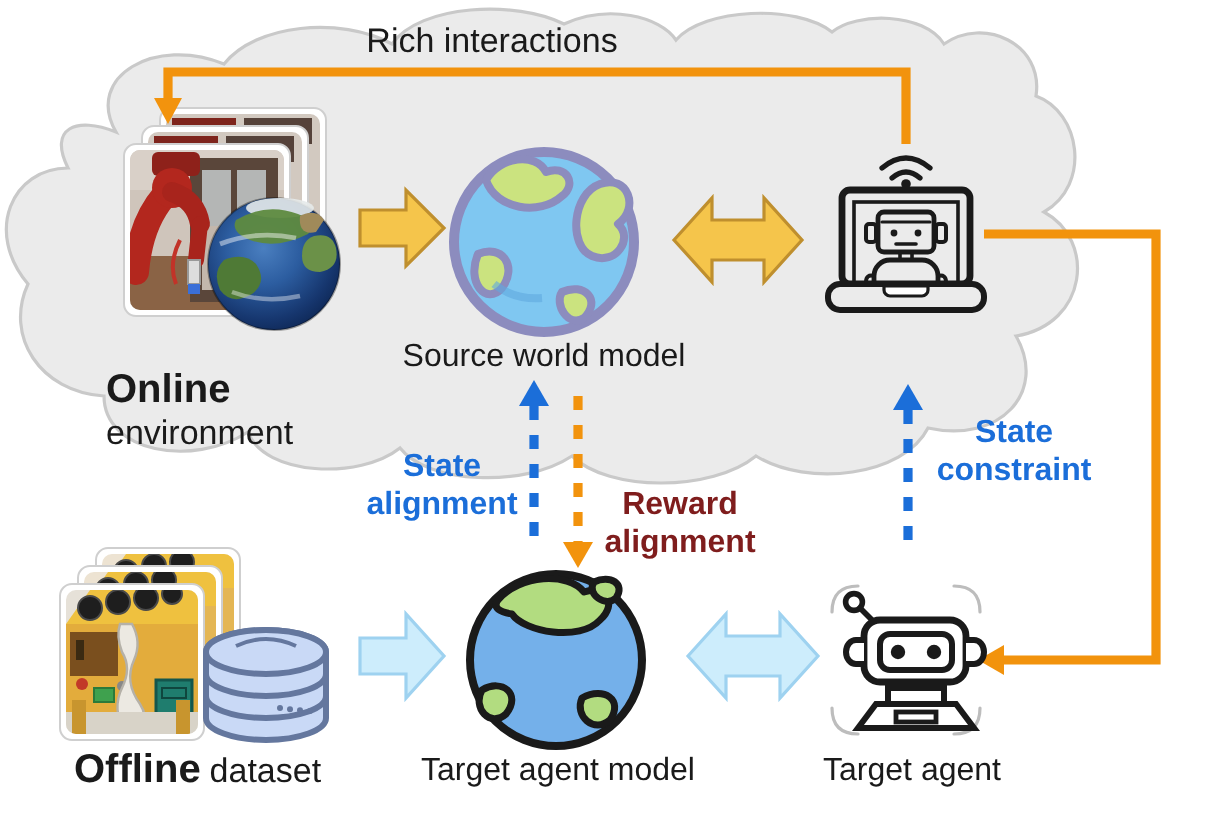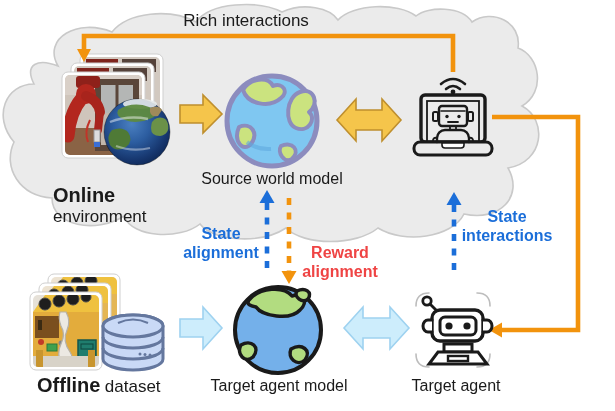--- a/index.html
+++ b/index.html
@@ -9,21 +9,21 @@
   .label{position:absolute;color:#1a1a1a;white-space:nowrap;}
   .ctr{transform:translateX(-50%);text-align:center;}
   .lbl-rich{left:246px;top:11px;font-size:17px;}
   .lbl-online{left:53px;top:156px;line-height:22px;margin-top:28px;}
   .lbl-online .t1{font-size:20px;font-weight:bold;}
   .lbl-online .t2{font-size:17px;}
   .lbl-swm{left:272px;top:170px;font-size:16px;}
   .lbl-sa{left:452px;top:170px;font-size:16px;}
   .lbl-vc{left:569px;top:57px;font-size:17.5px;font-weight:bold;color:#f2930d;line-height:29px;}
   .lbl-sal{left:221px;top:224px;font-size:16px;font-weight:bold;color:#1b6ed9;line-height:19px;}
-  .lbl-ral{left:340px;top:243px;font-size:16px;font-weight:bold;color:#ef4444;line-height:19px;}
+  .lbl-ral{left:340px;top:243px;font-size:16px;font-weight:bold;color:#7f1d1d;line-height:19px;}
   .lbl-sex{left:507px;top:207px;font-size:16px;font-weight:bold;color:#1b6ed9;line-height:19px;}
   .lbl-offline{left:37px;top:374px;}
   .lbl-offline .t1{font-size:20px;font-weight:bold;}
   .lbl-offline .t2{font-size:17px;}
   .lbl-twm{left:279px;top:377px;font-size:16px;}
   .lbl-ta{left:456px;top:377px;font-size:16px;}
 </style>
 </head>
 <body>
 
@@ -304,21 +304,21 @@
   <div>alignment</div>
 </div>
 
 <div class="label ctr lbl-ral">
   <div>Reward</div>
   <div>alignment</div>
 </div>
 
 <div class="label ctr lbl-sex">
   <div>State</div>
-  <div>interactions</div>
+  <div>constraint</div>
 </div>
 
 <div class="label lbl-offline">
   <span class="t1">Offline</span>
   <span class="t2">dataset</span>
 </div>
 
 <div class="label ctr lbl-twm">Target agent model</div>
 
 <div class="label ctr lbl-ta">Target agent</div>

